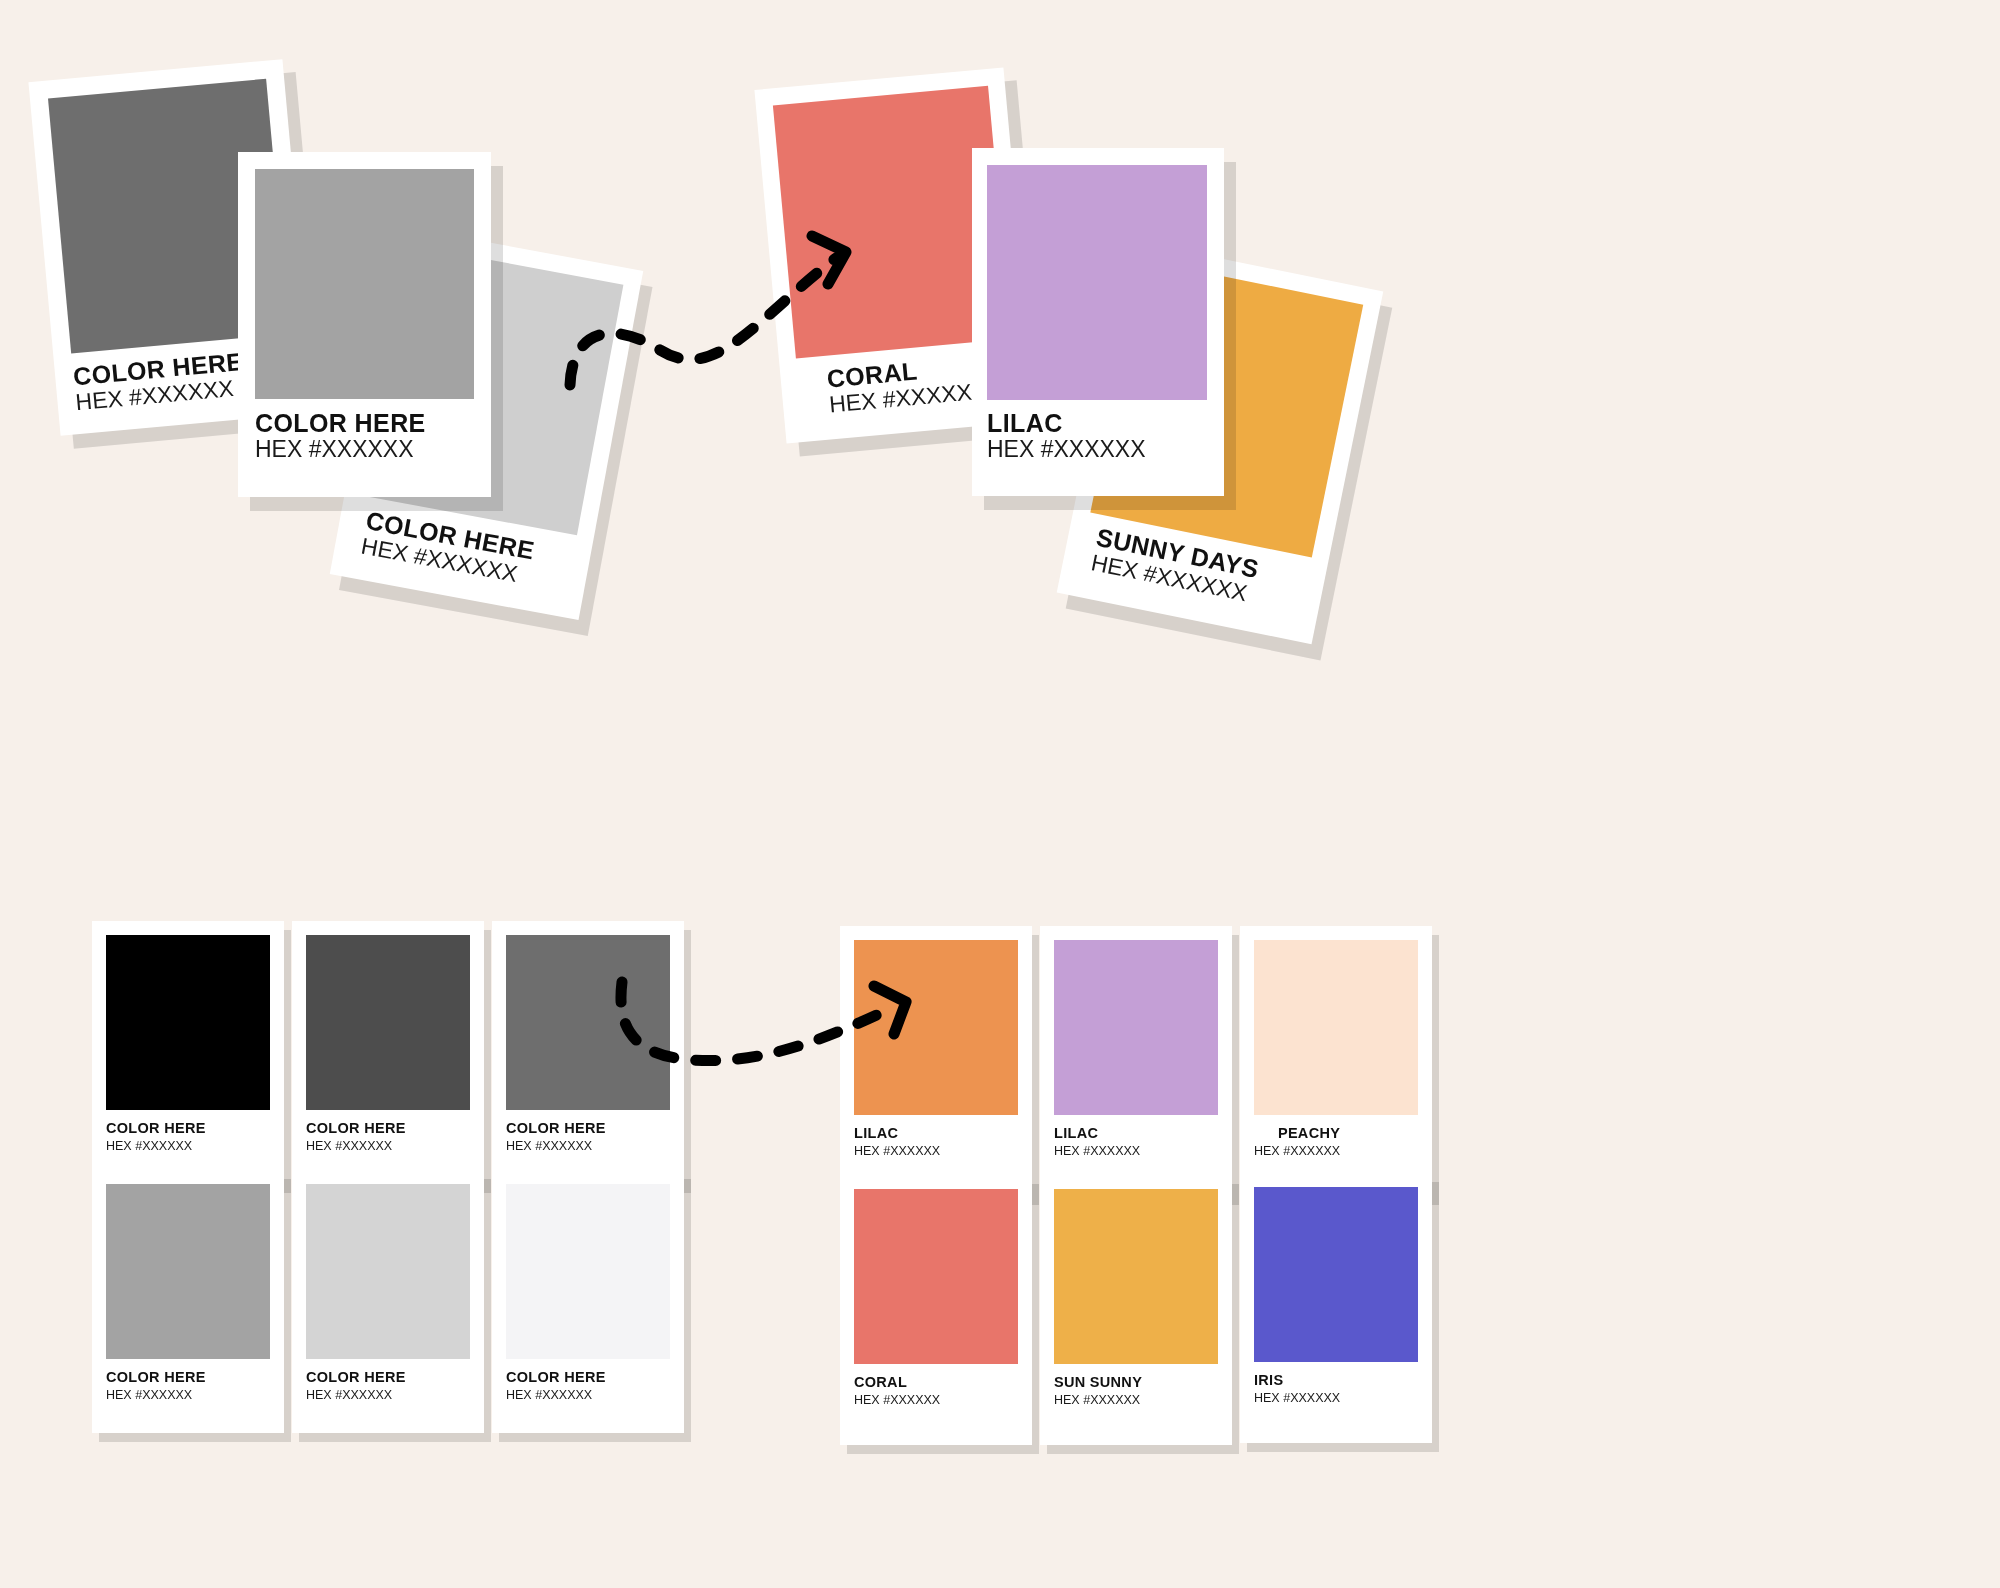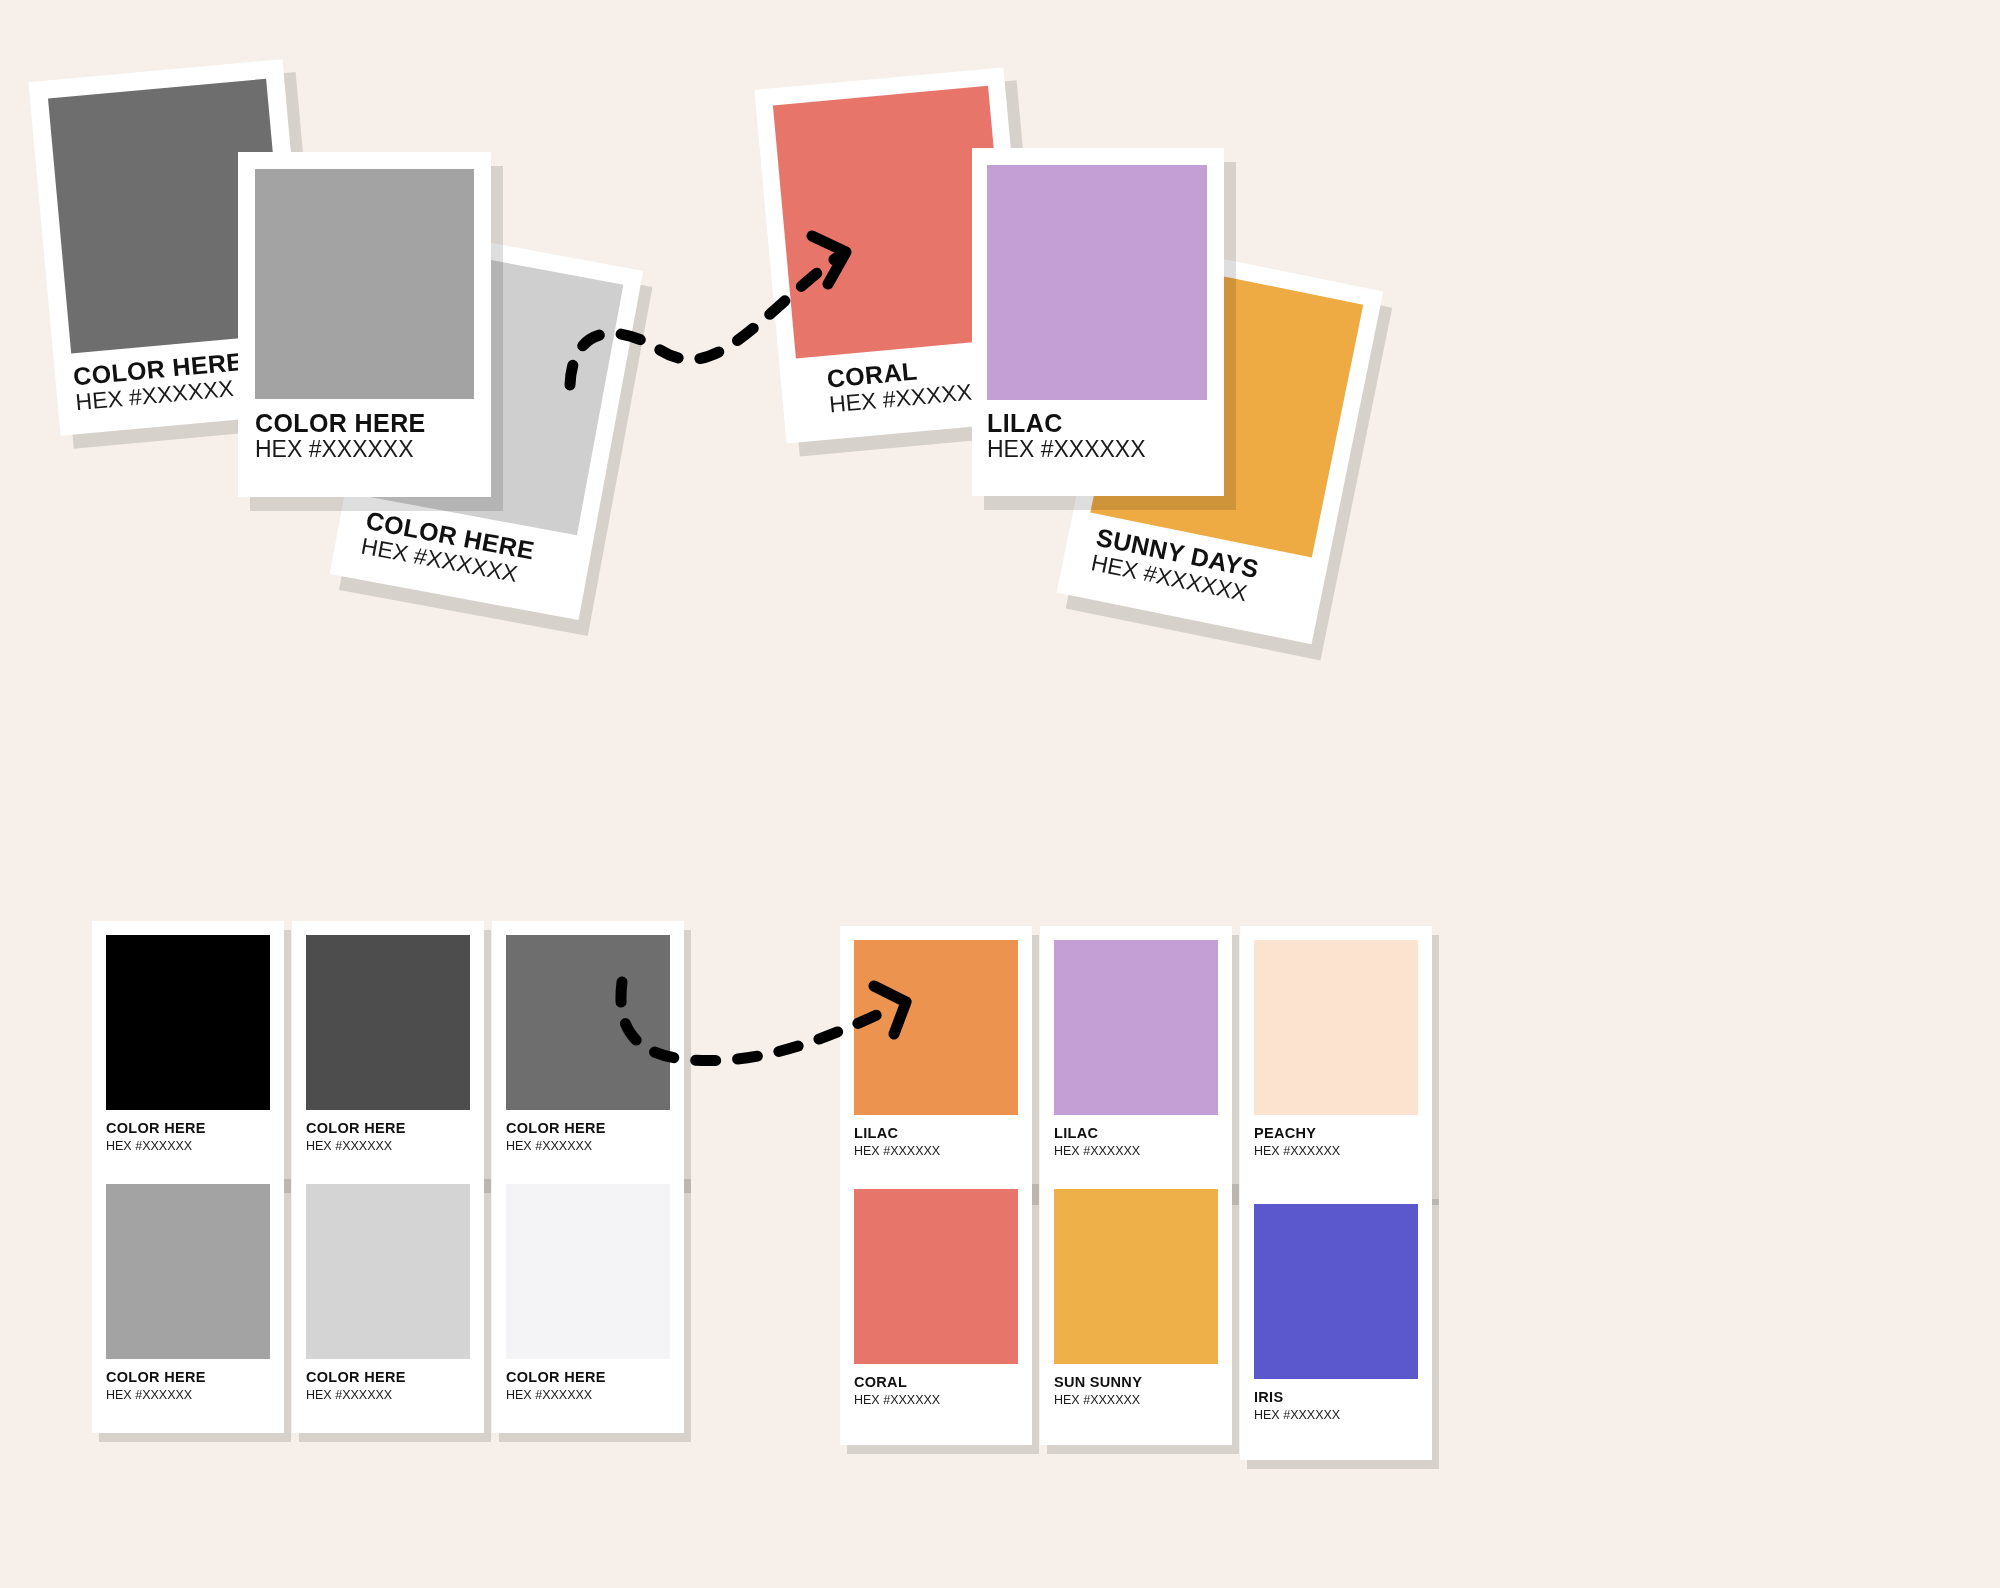--- a/index.html
+++ b/index.html
@@ -233,21 +233,21 @@
       <div class="hex">HEX #XXXXXX</div>
     </div>
   </div>
   <div class="card" style="left:1040px; top:26px; height:270px;">
     <div class="swatch" style="background:#c49fd6"></div>
     <div class="label">
       <div class="name">LILAC</div>
       <div class="hex">HEX #XXXXXX</div>
     </div>
   </div>
-  <div class="card" style="left:1240px; top:26px; height:270px;">
+  <div class="card" style="left:1240px; top:26px; height:270px;text-align:right;">
     <div class="swatch" style="background:#fce3d0"></div>
     <div class="label">
       <div class="name">PEACHY</div>
       <div class="hex">HEX #XXXXXX</div>
     </div>
   </div>
 
   <div class="card" style="left:92px;  top:270px;">
     <div class="swatch" style="background:#a3a3a3"></div>
     <div class="label">
@@ -277,21 +277,21 @@
       <div class="hex">HEX #XXXXXX</div>
     </div>
   </div>
   <div class="card" style="left:1040px; top:275px; height:270px;">
     <div class="swatch" style="background:#eeb049"></div>
     <div class="label">
       <div class="name">SUN SUNNY</div>
       <div class="hex">HEX #XXXXXX</div>
     </div>
   </div>
-  <div class="card" style="left:1240px; top:290px; height:270px;">
+  <div class="card" style="left:1240px; top:273px; height:270px;">
     <div class="swatch" style="background:#5a58cc"></div>
     <div class="label">
       <div class="name">IRIS</div>
       <div class="hex">HEX #XXXXXX</div>
     </div>
   </div>
 
 </div>
 
 <svg class="arrow-grid" viewBox="0 0 340 120">

